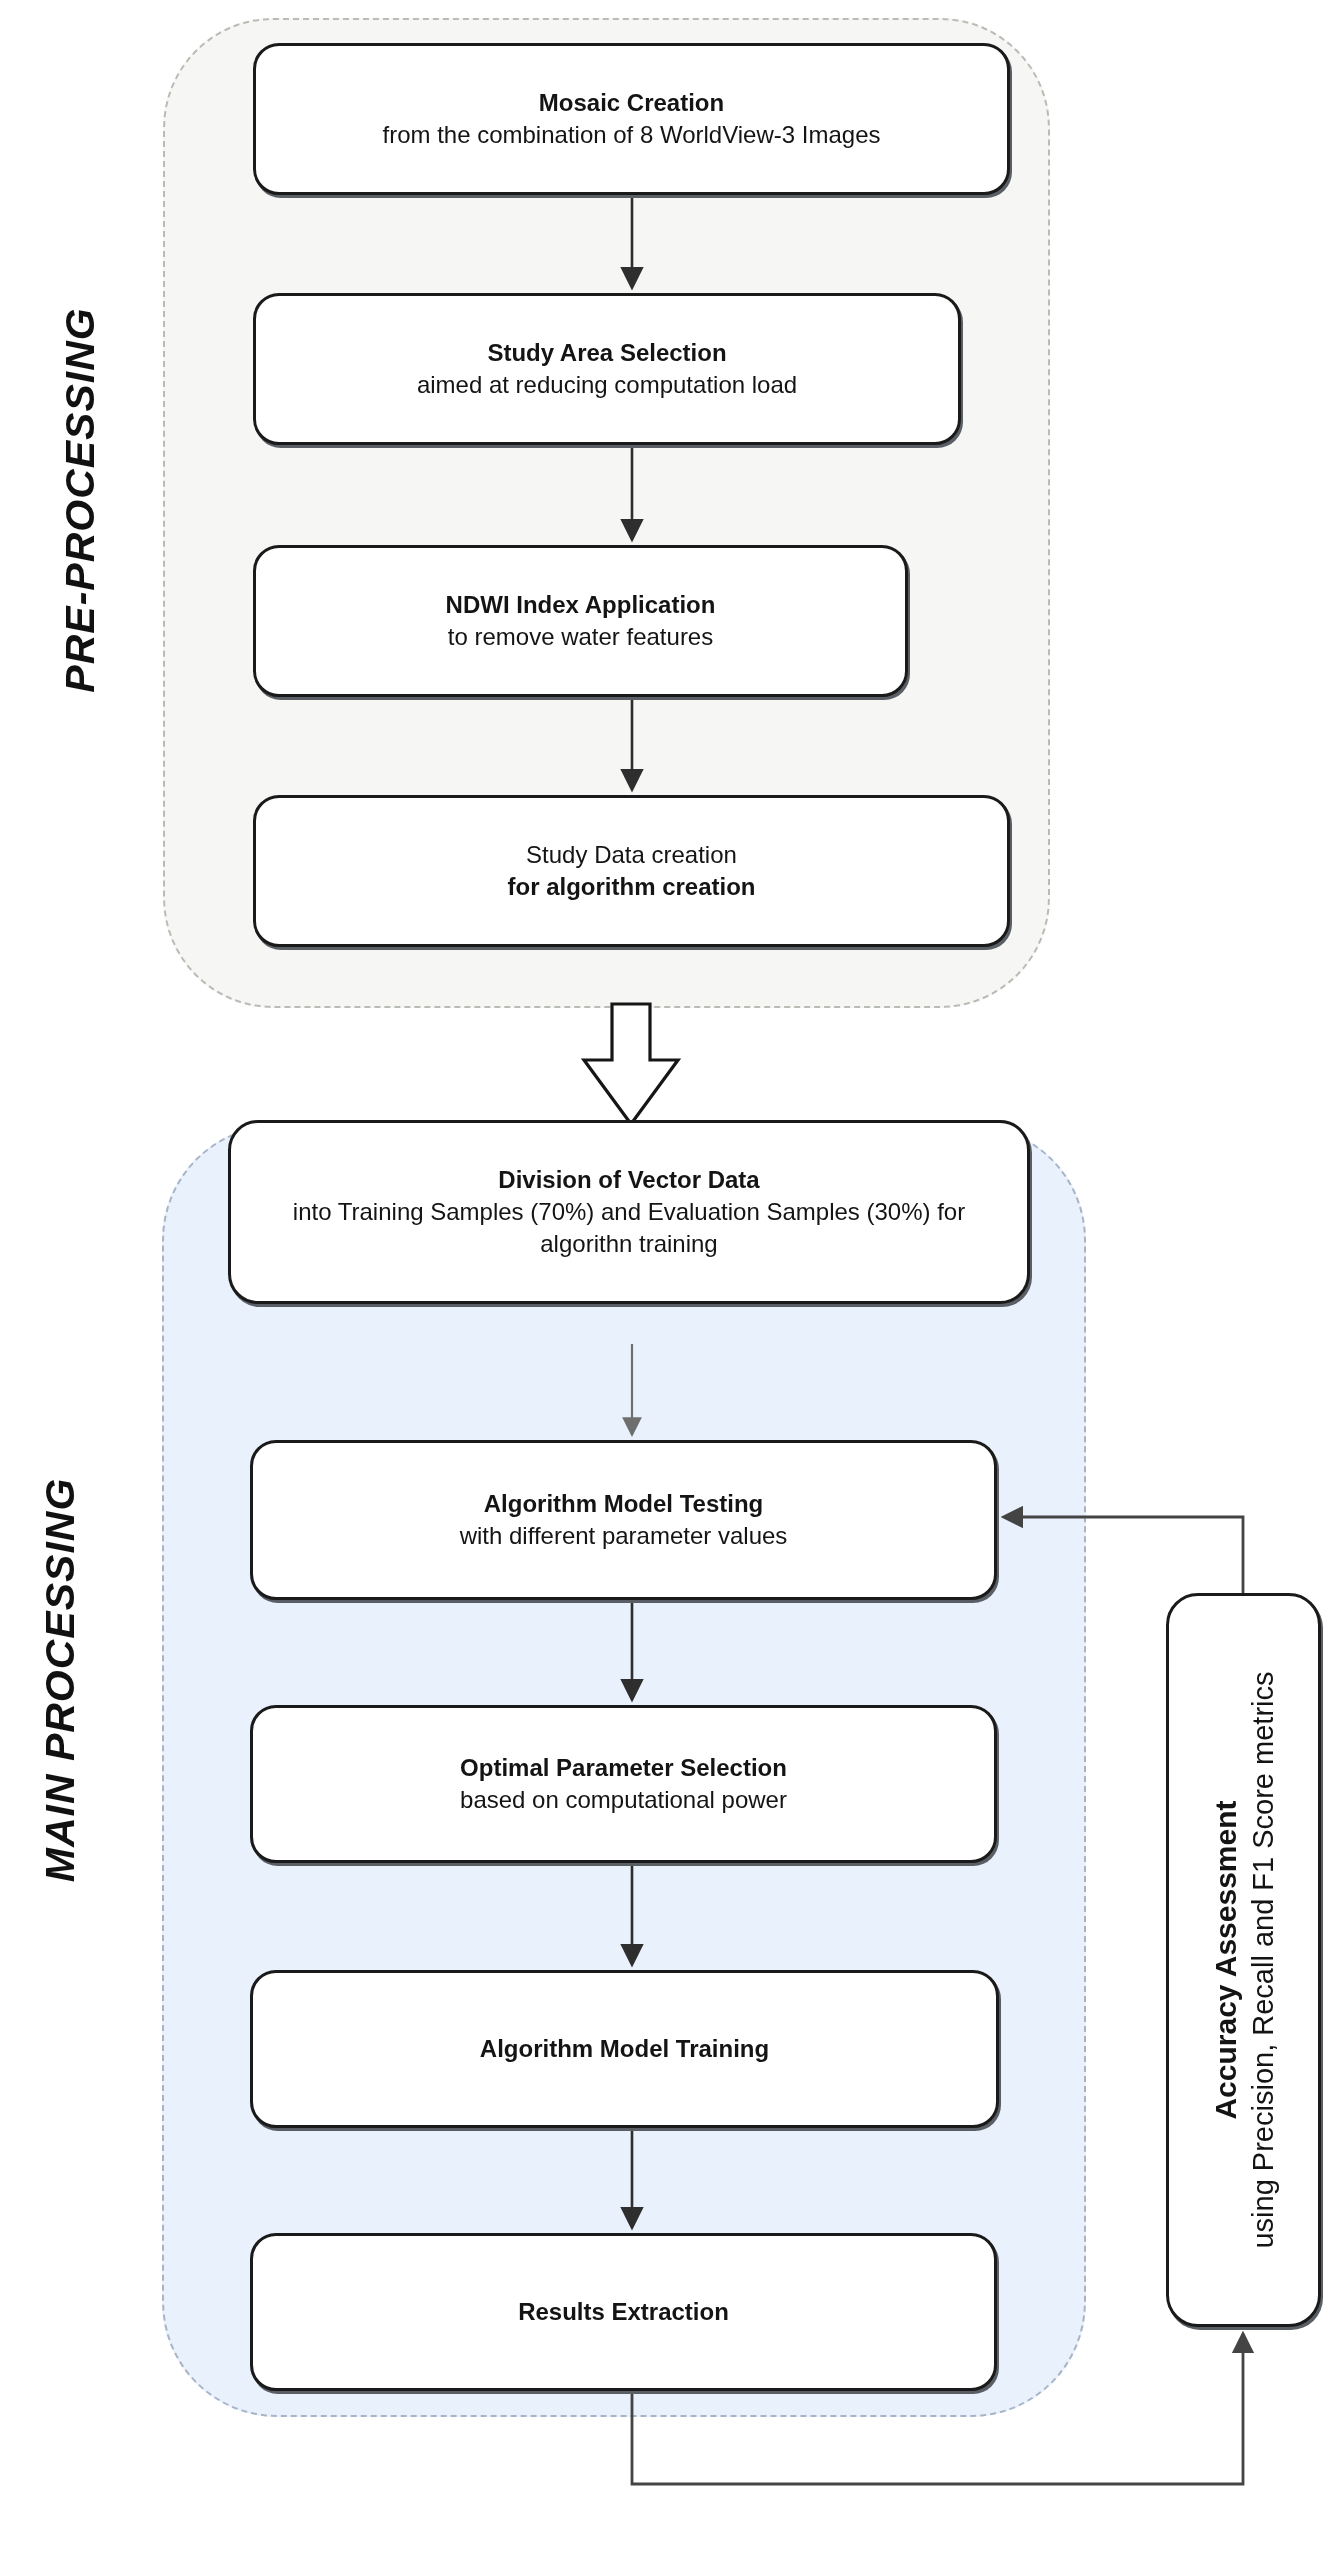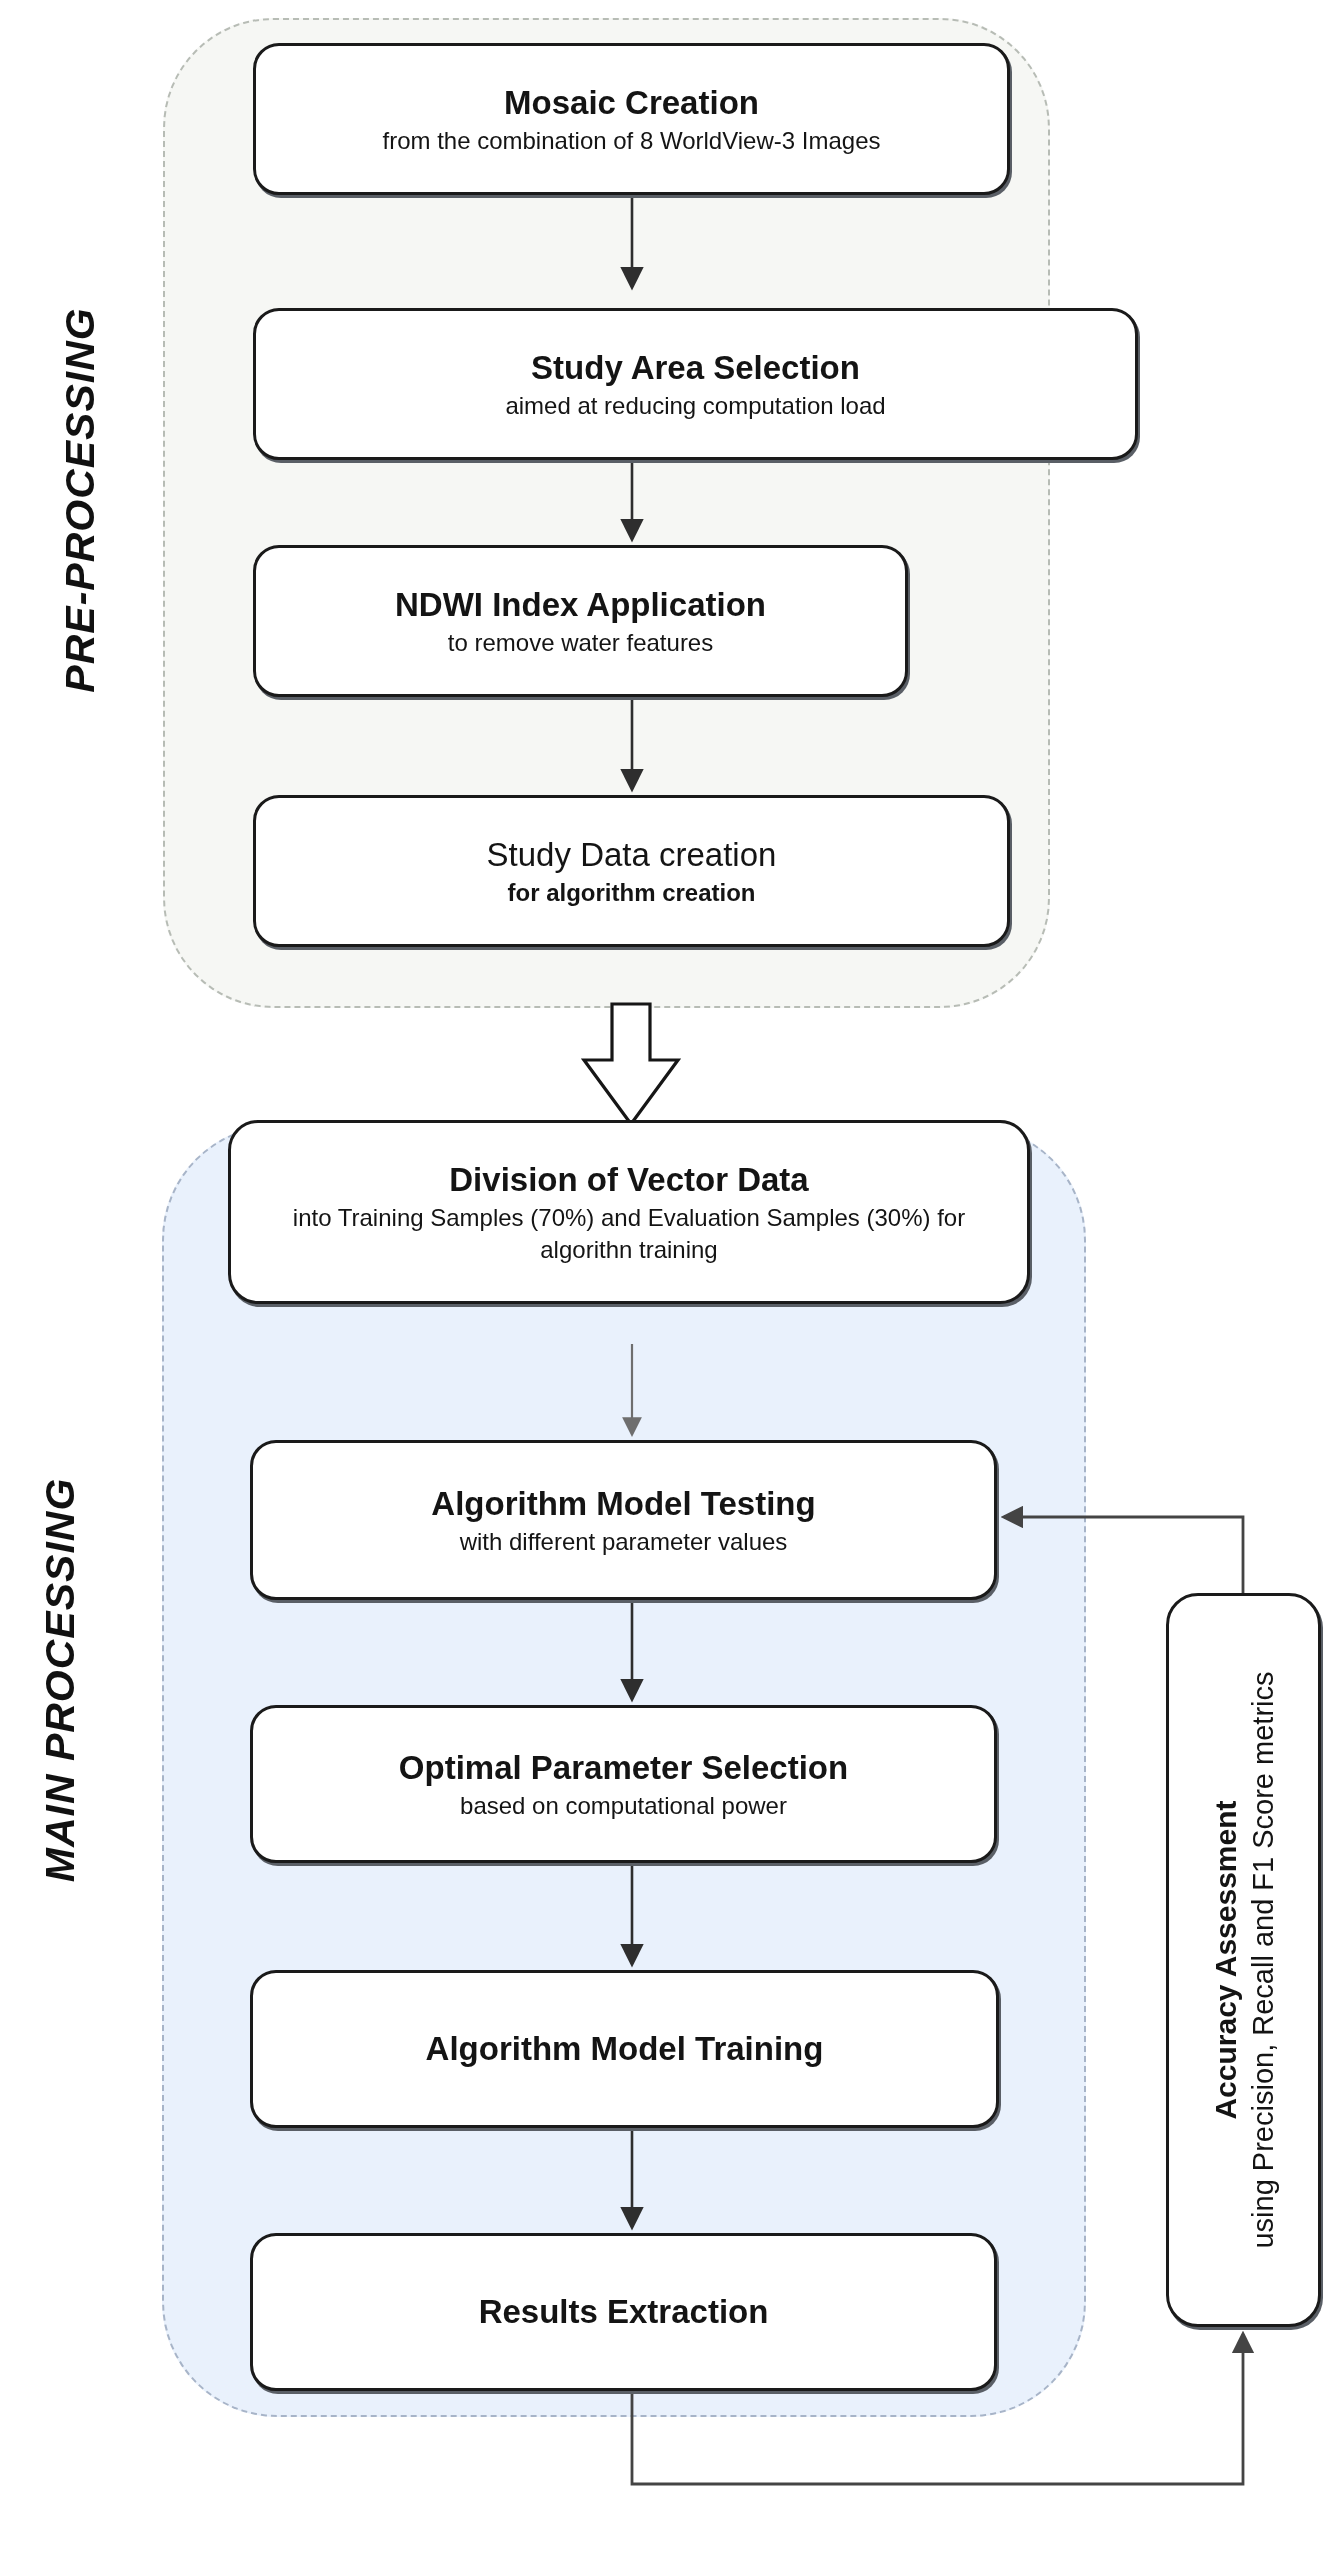--- a/index.html
+++ b/index.html
@@ -42,28 +42,28 @@
 
   .node{
     position:absolute;box-sizing:border-box;
     background:var(--box-fill);
     border:3px solid var(--box-border);
     border-radius:26px;
     box-shadow:2px 3px 0 var(--box-shadow);
     display:flex;flex-direction:column;align-items:center;justify-content:center;
     text-align:center;padding:8px 26px;line-height:1.34;
   }
-  .node-title{font-weight:bold;font-size:33px;}
+  .node-title{font-weight:bold;font-size:24px;}
   .node-title.normal{font-weight:normal;}
   .node-sub{font-weight:normal;font-size:24px;}
   .node-sub.bold{font-weight:bold;}
 
   
   .n1{left:253px;top:43px;width:757px;height:152px;}
-  .n2{left:253px;top:293px;width:885px;height:152px;margin-top:15px;}
+  .n2{left:253px;top:293px;width:708px;height:152px;}
   .n3{left:253px;top:545px;width:655px;height:152px;}
   .n4{left:253px;top:795px;width:757px;height:152px;}
   .n5{left:228px;top:1120px;width:802px;height:184px;border-radius:30px;}
   .n6{left:250px;top:1440px;width:747px;height:160px;}
   .n7{left:250px;top:1705px;width:747px;height:158px;}
   .n8{left:250px;top:1970px;width:749px;height:158px;}
   .n9{left:250px;top:2233px;width:747px;height:158px;}
 
   .node.accuracy{
     left:1166px;top:1593px;width:155px;height:734px;

